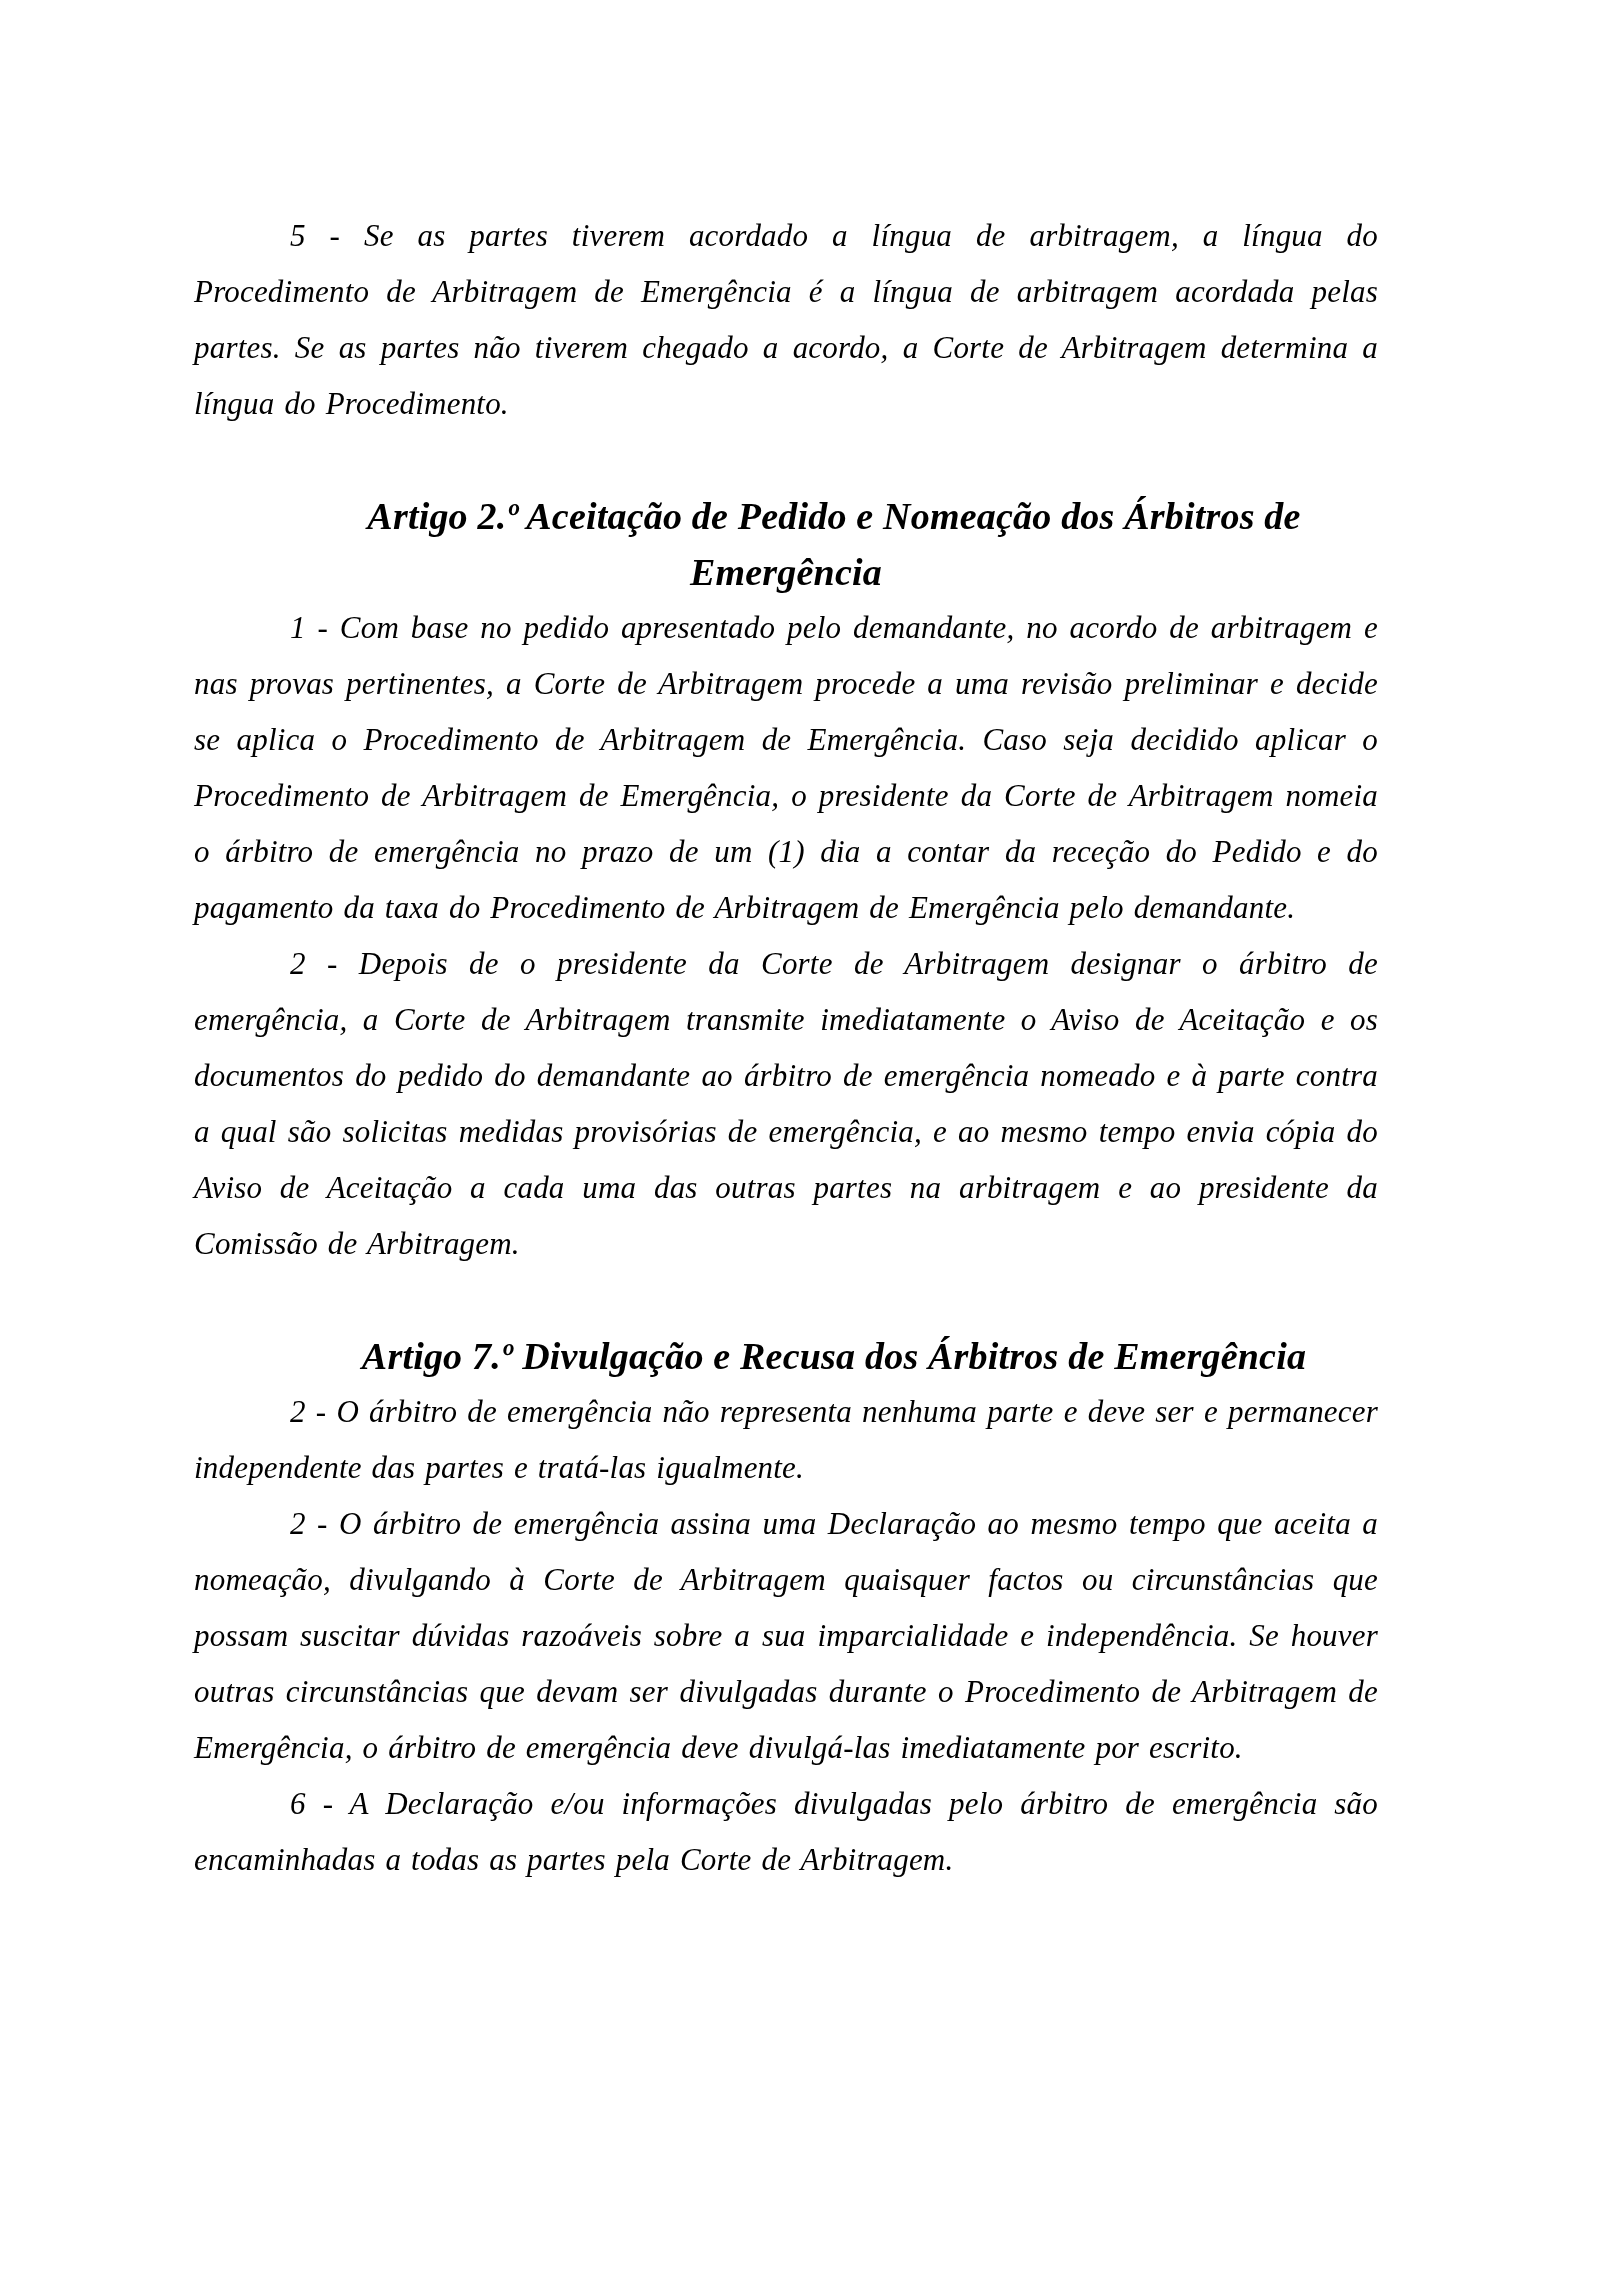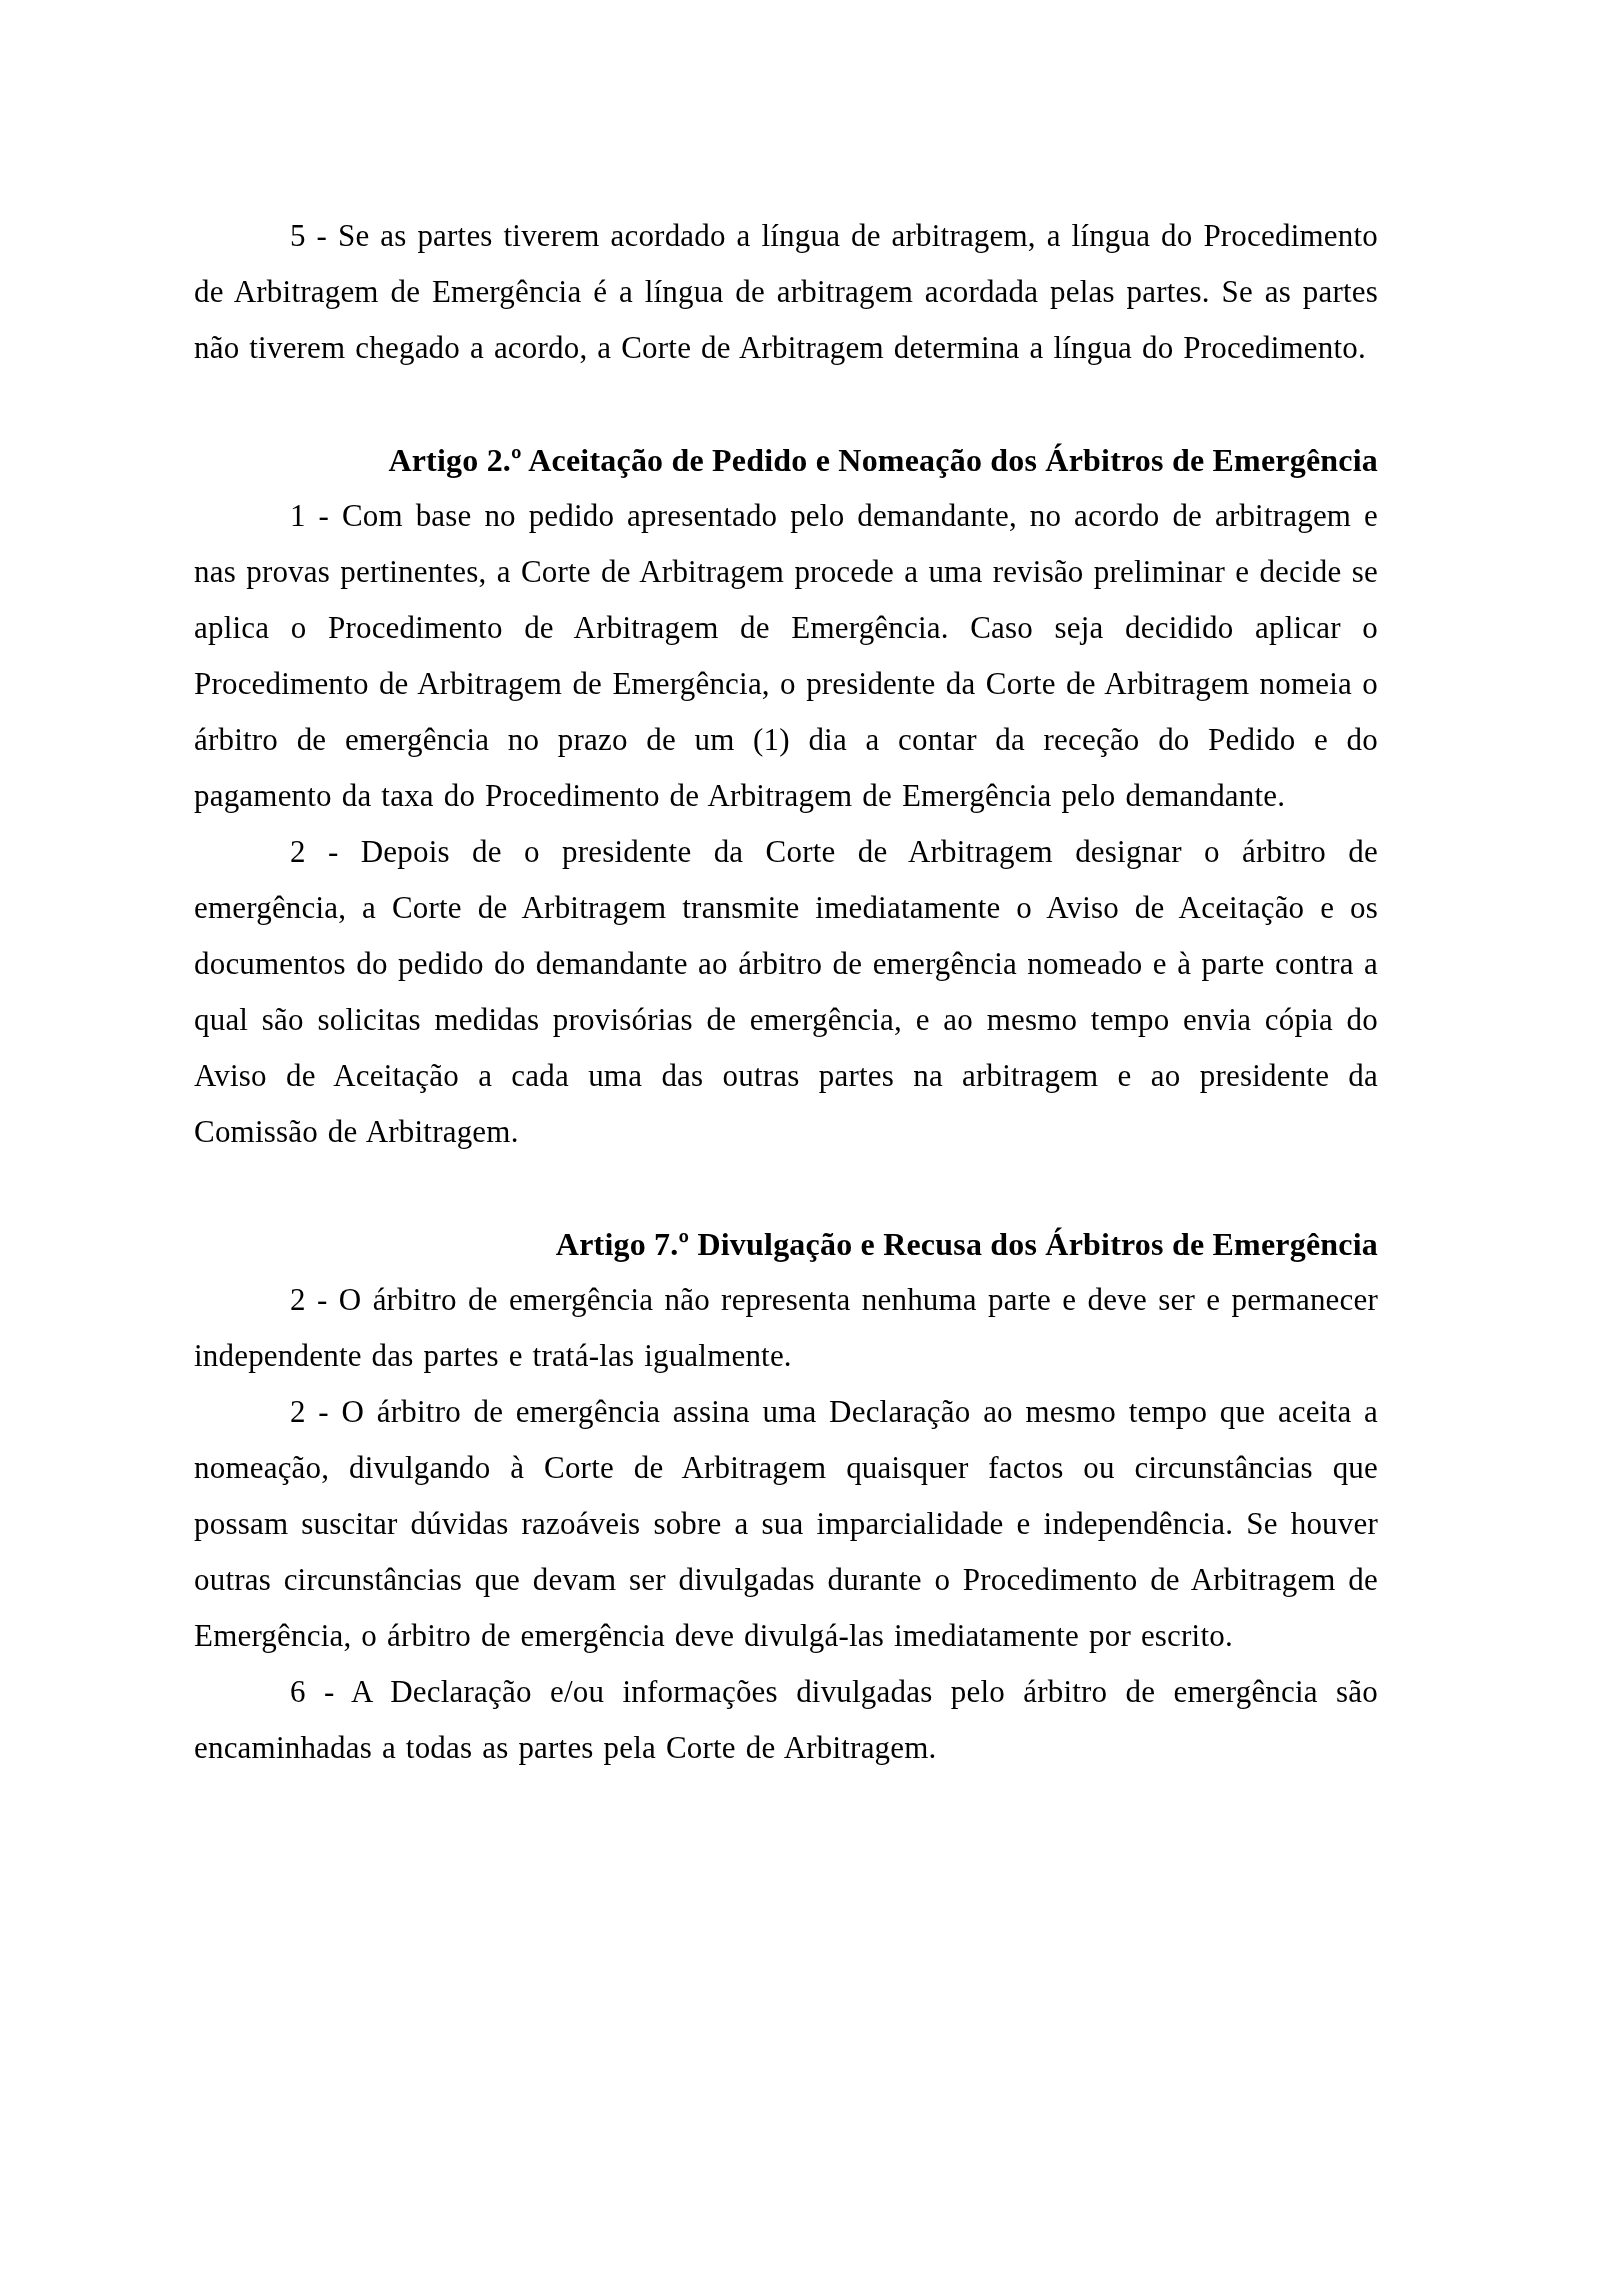--- a/index.html
+++ b/index.html
@@ -15,44 +15,45 @@
     font-family: "Liberation Serif", "DejaVu Serif", serif;
     color: #000000;
   }
   .page {
     position: absolute;
     left: 0;
     top: 0;
     width: 1620px;
     height: 1623px;
     background: #ffffff;
+    font-style: italic;
   }
   .text-block {
     position: absolute;
     left: 194px;
     top: 208px;
     width: 1184px;
     font-size: 31px;
     line-height: 56px;
     text-align: justify;
     text-justify: inter-word;
     letter-spacing: 0.2px;
   }
   p.doc-paragraph {
     margin: 0;
     text-indent: 96px;
     word-spacing: 2px;
   }
   h2.doc-heading {
     margin: 56px 0 0 0;
-    font-size: 32px;
+    font-size: 38px;
     line-height: 56px;
     font-weight: bold;
     text-indent: 96px;
-    text-align: right;
+    text-align: center;
     letter-spacing: 0.2px;
   }
 </style>
 </head>
 <body>
 
 <div class="page">
   <div class="text-block">
     <p class="doc-paragraph">5 - Se as partes tiverem acordado a língua de arbitragem, a língua do Procedimento de Arbitragem de Emergência é a língua de arbitragem acordada pelas partes. Se as partes não tiverem chegado a acordo, a Corte de Arbitragem determina a língua do Procedimento.</p>
     <h2 class="doc-heading">Artigo 2.º Aceitação de Pedido e Nomeação dos Árbitros de Emergência</h2>

